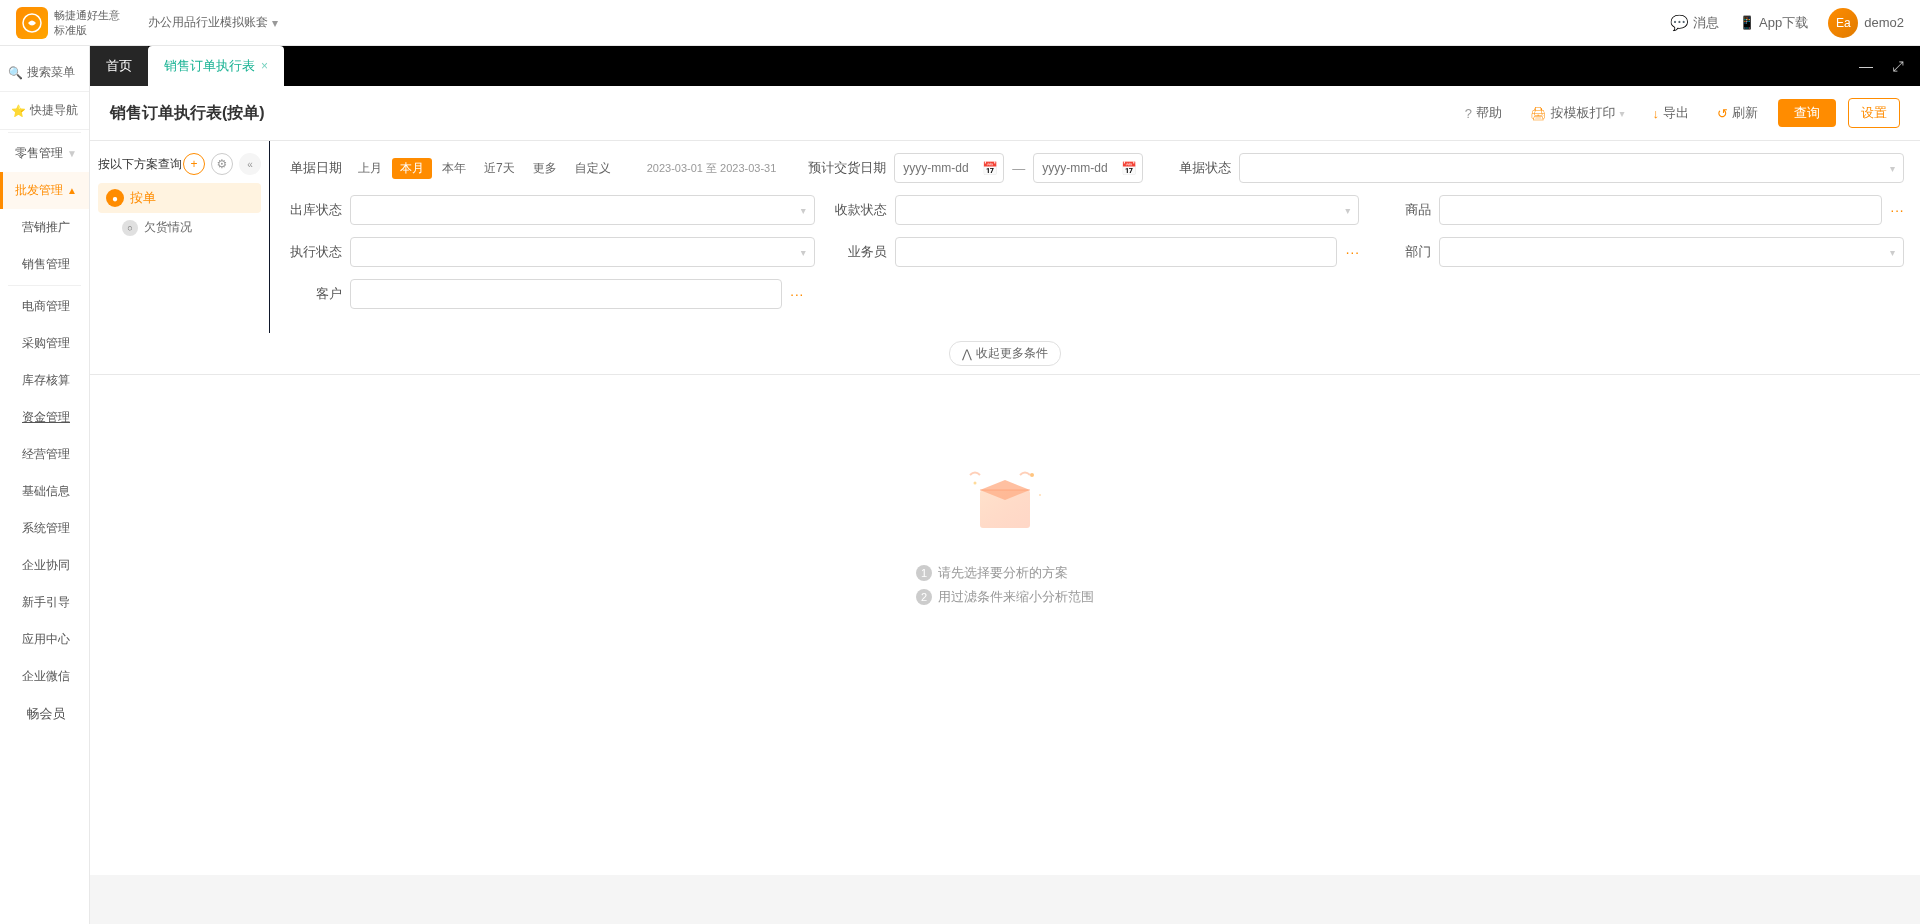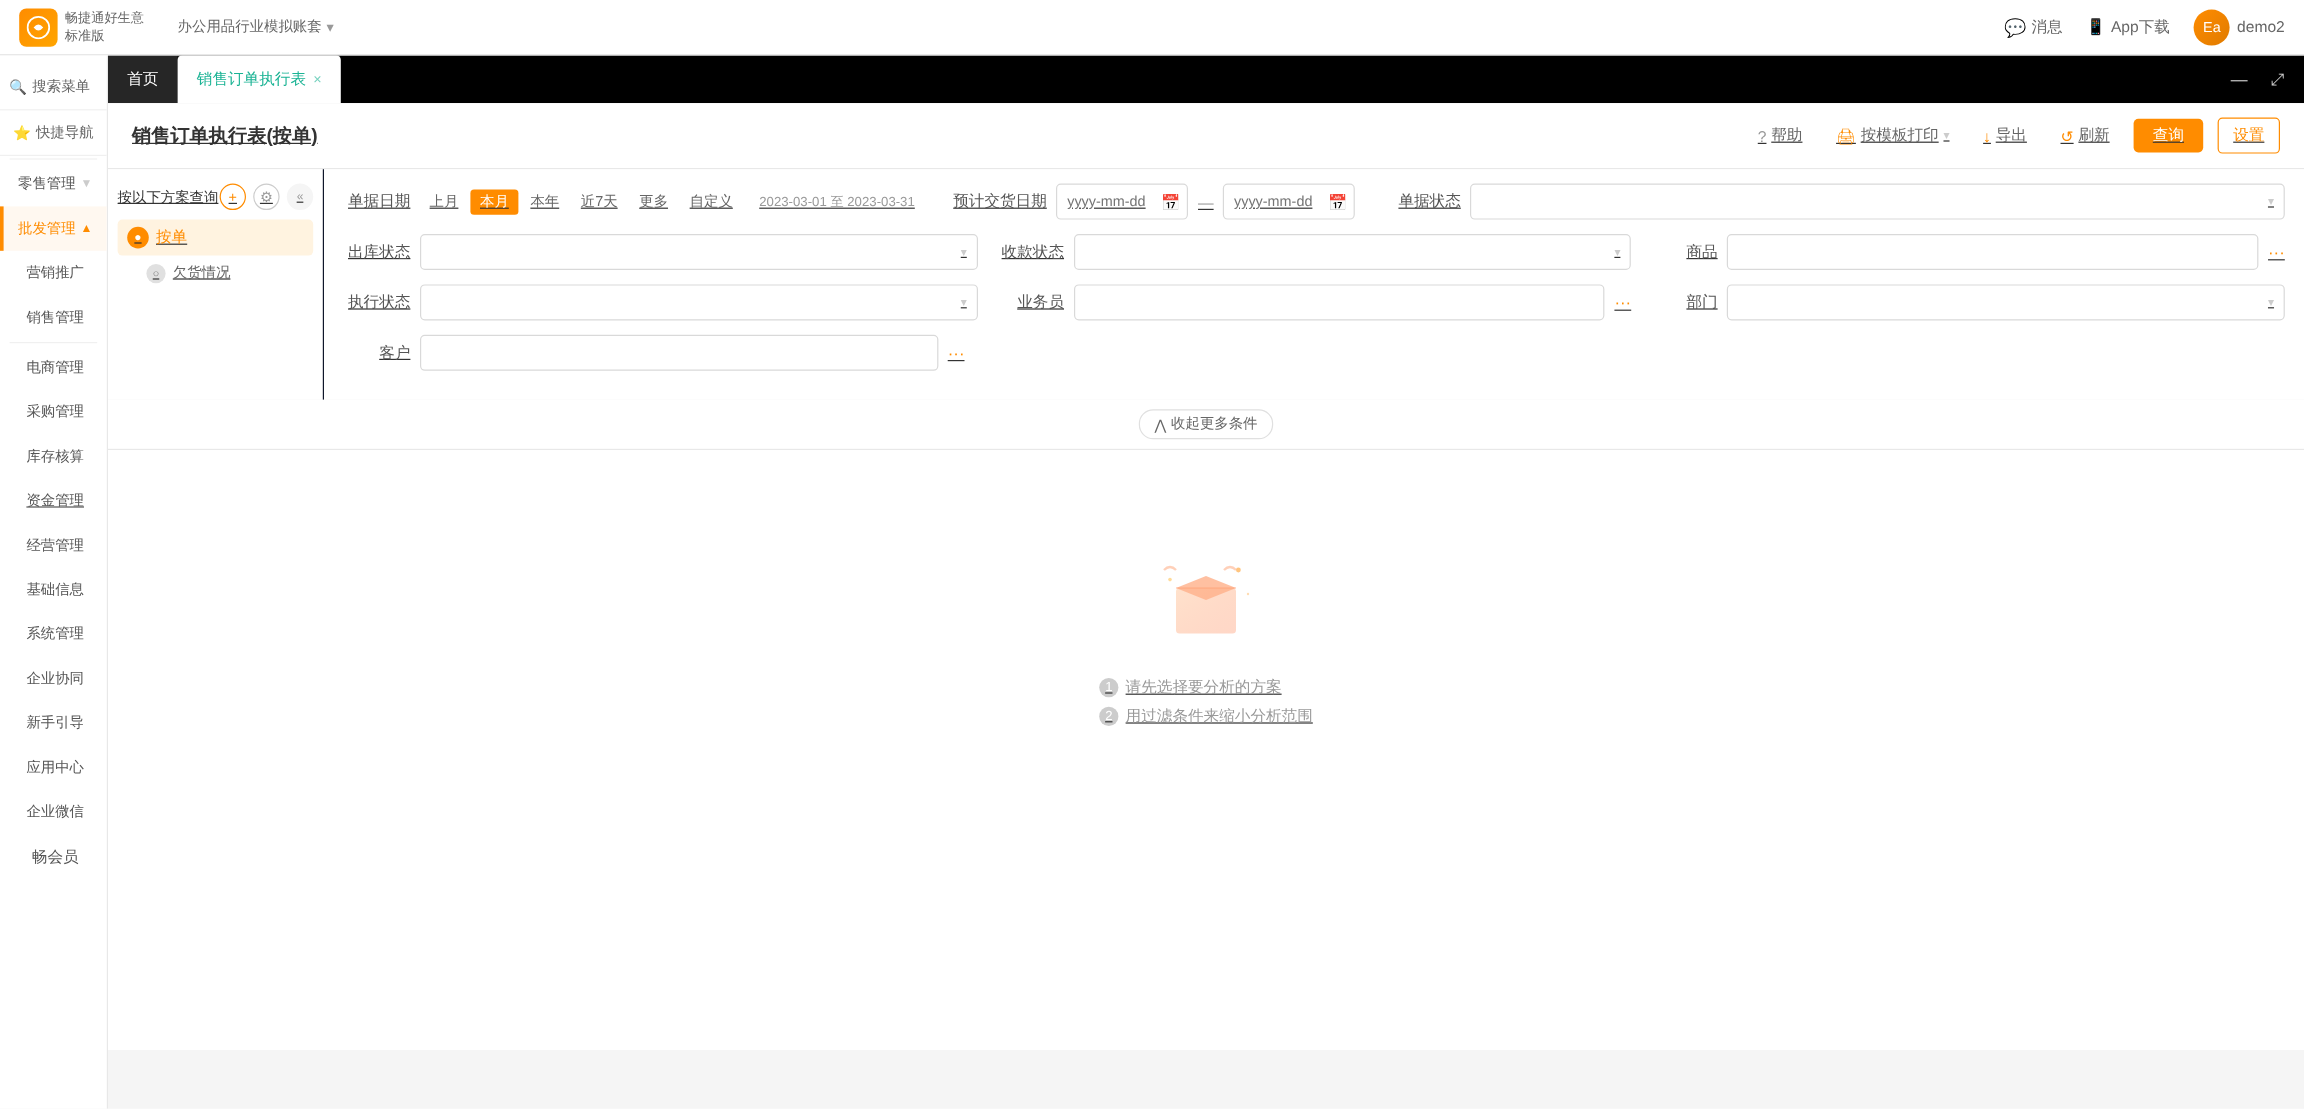--- a/index.html
+++ b/index.html
@@ -182,21 +182,20 @@
       cursor: pointer;
       border-radius: 4px;
       font-size: 14px;
     }
 
     
     .content-area {
       flex: 1;
       overflow-y: auto;
       background: #f5f5f5;
-      text-decoration: underline;
     }
 
     
     .page-header {
       background: #fff;
       padding: 12px 20px;
       display: flex;
       align-items: center;
       justify-content: space-between;
       border-bottom: 1px solid #e8e8e8;
@@ -696,21 +695,21 @@
             <div style="display:flex;align-items:center;gap:8px;">
               <span class="filter-label">单据日期</span>
               <div class="filter-date-tabs">
                 <span class="date-tab">上月</span>
                 <span class="date-tab active">本月</span>
                 <span class="date-tab">本年</span>
                 <span class="date-tab">近7天</span>
                 <span class="date-tab">更多</span>
                 <span class="date-tab">自定义</span>
               </div>
-              <span style="font-size:11px;color:#999;margin-left:6px;">2023-03-01 至 2023-03-31</span>
+              <span style="font-size:11px;color:#999;margin-left:20px;">2023-03-01 至 2023-03-31</span>
             </div>
 
             <div style="display:flex;align-items:center;gap:8px;margin-left:16px;">
               <span class="filter-label">预计交货日期</span>
               <div class="date-input-wrapper">
                 <input type="text" class="date-input" placeholder="yyyy-mm-dd" style="">
                 <span class="date-icon">📅</span>
               </div>
               <span class="date-separator">—</span>
               <div class="date-input-wrapper">

